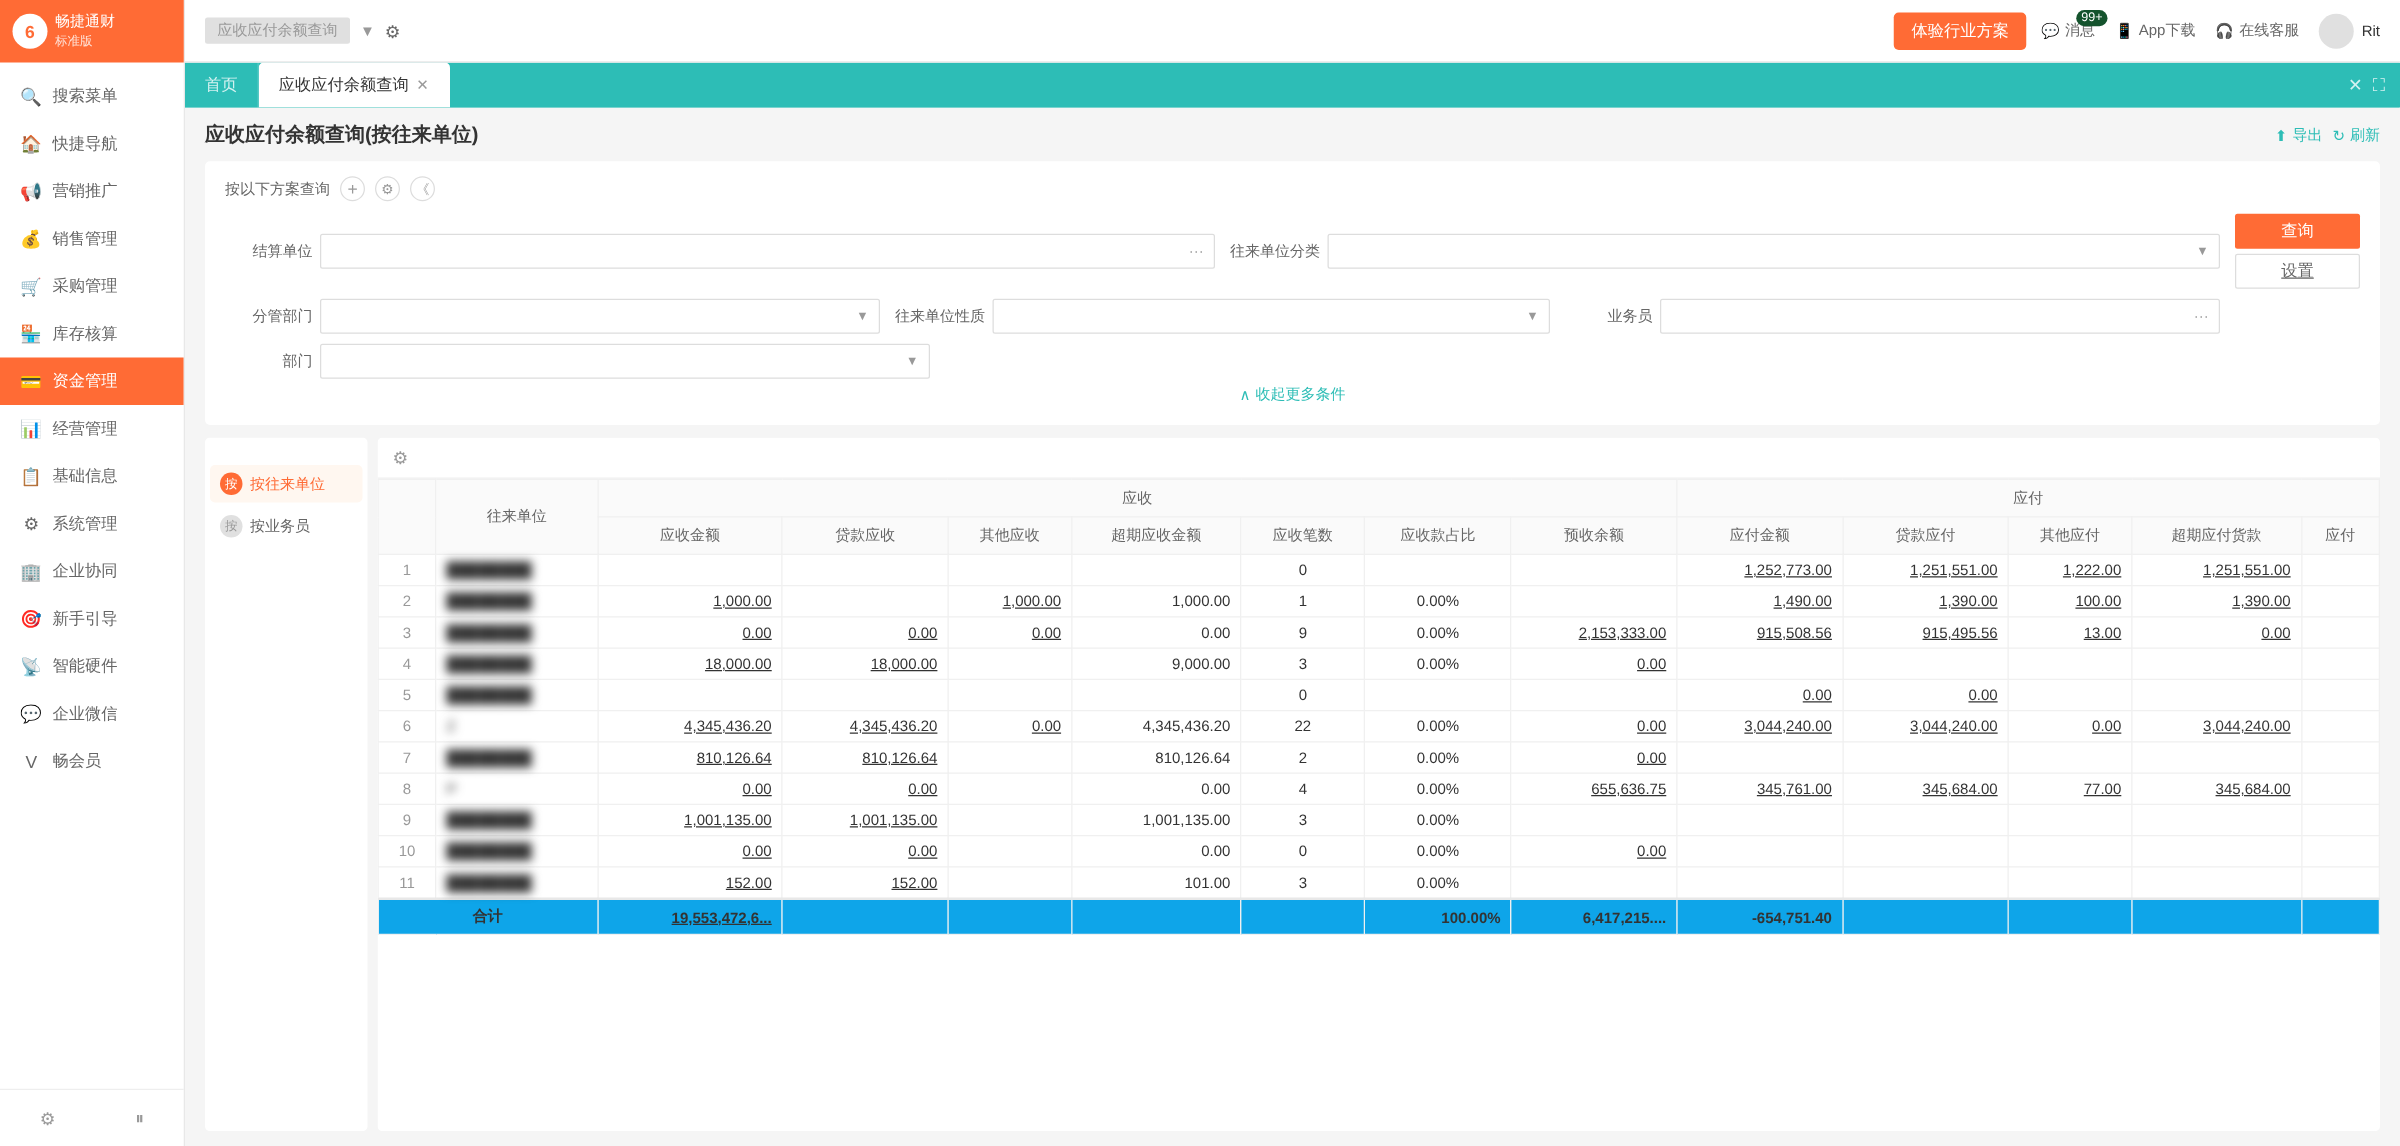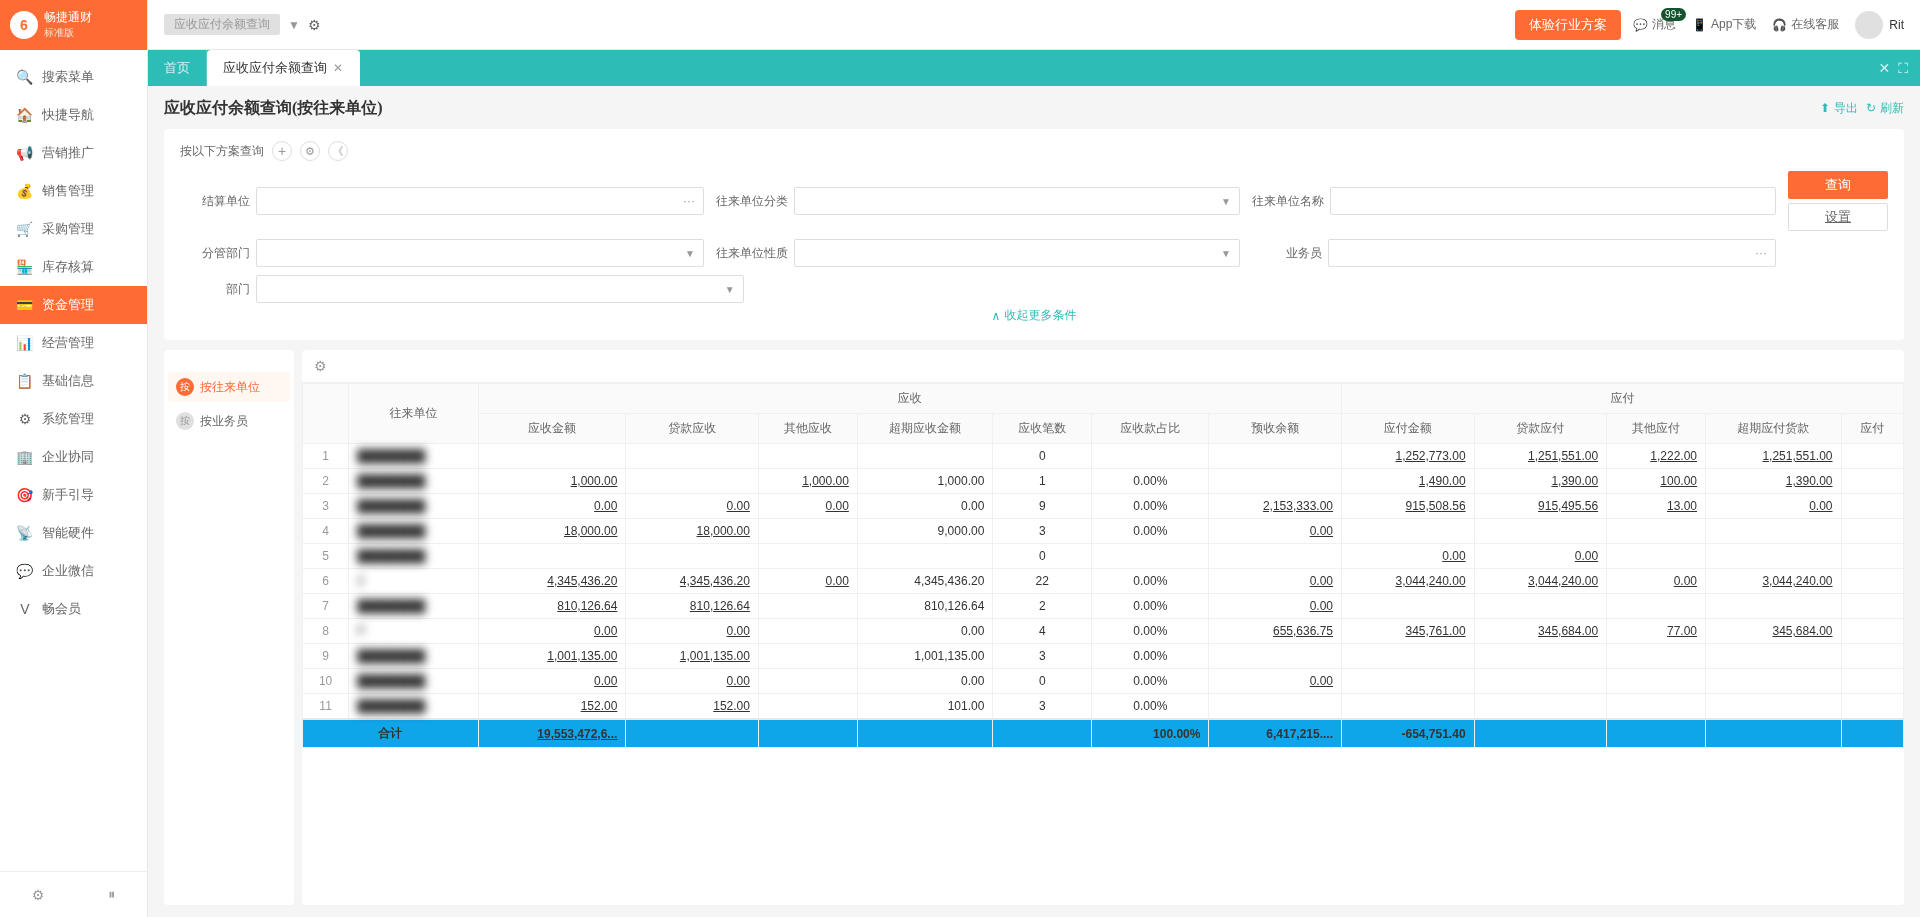--- a/index.html
+++ b/index.html
@@ -69,21 +69,21 @@
     
     .main {
       position: fixed; left: 148px; top: 86px; right: 0; bottom: 0;
       background: #f5f5f5; overflow: hidden; display: flex; flex-direction: column;
     }
 
     
     .page-content { padding: 12px 16px; background: #f5f5f5; flex: 1; overflow-y: auto; display: flex; flex-direction: column; }
 
     
-    .page-header { display: flex; justify-content: space-between; margin-bottom: 10px; font-family: Liberation Serif, serif; }
+    .page-header { display: flex; justify-content: space-between; margin-bottom: 10px; }
     .page-title { font-size: 16px; color: #333; font-weight: 600; }
     .page-actions { display: flex; gap: 8px; align-items: center; }
     .page-action-btn { display: flex; align-items: center; gap: 4px; color: #2dbdb6; cursor: pointer; font-size: 12px; }
 
     
     .filter-panel {
       background: #fff; border-radius: 4px; padding: 12px 16px; margin-bottom: 10px;
     }
     .filter-header { display: flex; align-items: center; gap: 8px; margin-bottom: 10px; }
     .filter-label { font-size: 12px; color: #666; }
@@ -311,26 +311,20 @@
             <div class="filter-input">
               <span></span>
               <span class="filter-input-dots">···</span>
             </div>
           </div>
           <div class="filter-group">
             <span class="filter-field-label">往来单位分类</span>
             <div class="filter-input">
               <span></span>
               <span class="filter-input-arrow">▼</span>
-            </div>
-          </div>
-          <div class="filter-group">
-            <span class="filter-field-label">往来单位名称</span>
-            <div class="filter-input">
-              <span></span>
             </div>
           </div>
           <div style="display:flex;flex-direction:column;gap:4px;min-width:100px;">
             <button style="background:#ff6b35;color:#fff;border:none;padding:5px 5px;border-radius:2px;cursor:pointer;font-size:13px;font-family:inherit;">查询</button>
             <button style="background:#fff;color:#666;border:1px solid #ddd;padding:4px 20px;border-radius:2px;cursor:pointer;font-size:13px;font-family:inherit;text-decoration:underline;">设置</button>
           </div>
         </div>
 
         <div class="filter-row">
           <div class="filter-group">

